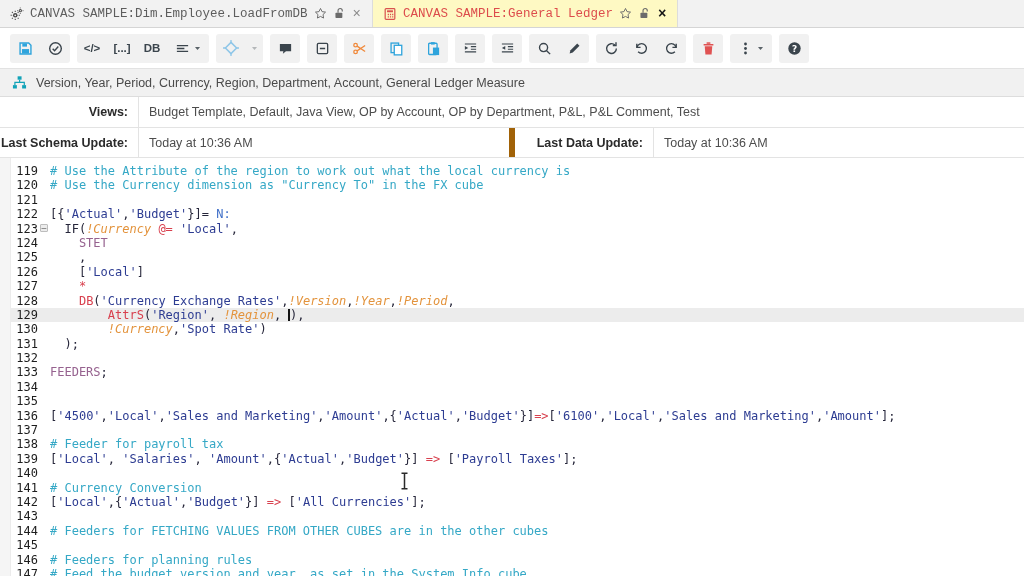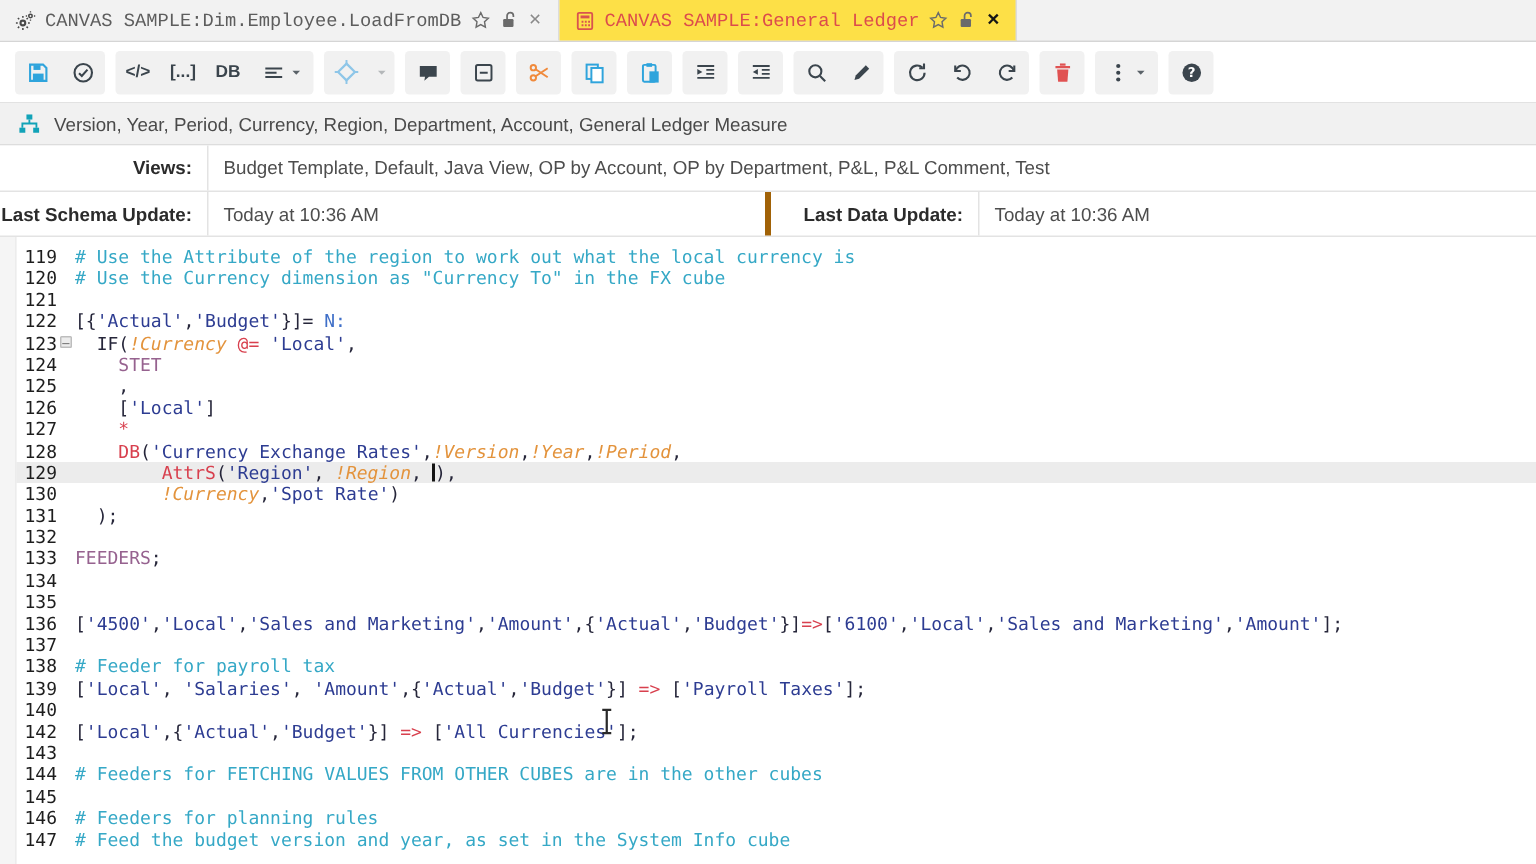--- a/index.html
+++ b/index.html
@@ -1,42 +1,42 @@
 <!DOCTYPE html>
 <html><head>
 <meta charset="utf-8">
 <style>
   html,body{margin:0;padding:0;background:#e9e9e9;}
   .screen{width:1024px;height:576px;position:relative;overflow:hidden;background:#fff;
           font-family:"Liberation Sans",sans-serif;-webkit-font-smoothing:antialiased;}
   
   .tabbar{height:27px;background:#f2f2f2;border-bottom:1px solid #d5d5d5;display:flex;align-items:stretch;}
   .tab{display:flex;align-items:center;gap:6px;padding:0 10px;border-right:1px solid #dcdcdc;font-size:12.5px;color:#5d5d5d;background:#f2f2f2;cursor:default;font-family:Liberation Mono, monospace;}
-  .tab.active{background:#fde047;}
+  .tab.active{background:#fef9c3;}
   .tab.active .tab-label{color:#dc4c4c;}
   .tab-close{font-size:14px;color:#8a8a8a;line-height:1;padding:0 1px;}
   .tab.active .tab-close{color:#151515;font-weight:bold;}
   .tico{display:inline-flex;align-items:center;}
   
   .toolbar{height:40px;background:#fff;border-bottom:1px solid #e2e2e2;display:flex;align-items:center;padding-left:10px;gap:7px;}
   .tgroup{display:flex;background:#f1f1f1;border-radius:3px;overflow:hidden;}
   .tbtn{width:30px;height:29px;display:flex;align-items:center;justify-content:center;gap:3px;cursor:pointer;}
   .tbtn.wide{width:42px;}
   .tbtn.narrow{width:17px;}
   .tbtn.disabled{opacity:.4;cursor:default;}
   .ttext{font-size:11.5px;font-weight:600;color:#3b454d;letter-spacing:0;}
   .ticon,.tcaret{display:inline-flex;align-items:center;}
   
   .dimbar{height:27px;background:#f1f1f1;border-bottom:1px solid #ddd;display:flex;align-items:center;padding:0 12px;gap:9px;font-size:12.5px;color:#4a4a4a;}
   
   .inforow{display:flex;border-bottom:1px solid #e3e3e3;background:#fff;font-size:12.5px;}
   .inforow.r1{height:30px;}
   .inforow.r2{height:29px;}
   .half{display:flex;width:512px;}
-  .half+.half{border-left:4px solid #a16207;}
+  .half+.half{border-left:6px solid #a16207;}
   .ilabel{width:139px;flex-shrink:0;display:flex;align-items:center;justify-content:flex-end;padding-right:10px;font-weight:bold;color:#2b2b2b;border-right:1px solid #e3e3e3;box-sizing:border-box;}
   .ivalue{flex:1;display:flex;align-items:center;padding-left:10px;color:#4d4d4d;white-space:nowrap;overflow:hidden;}
   
   .editor{position:relative;height:419px;background:#fff;font-family:"DejaVu Sans Mono",monospace;font-size:12px;line-height:14.4px;padding-top:6px;overflow:hidden;cursor:text;}
   .lstrip{position:absolute;left:0;top:0;width:10px;height:100%;background:#f5f5f5;border-right:1px solid #ececec;z-index:3;}
   .crow{display:flex;height:14.4px;position:relative;}
   .crow.active{background:#ececec;}
   .ln{width:38px;flex-shrink:0;text-align:right;color:#1d1d1d;user-select:none;}
   .fold{width:12px;flex-shrink:0;position:relative;}
   .fmark{position:absolute;left:2px;top:2.5px;width:8px;height:8px;background:#ececec;border:1px solid #bdbdbd;border-radius:1px;font-size:8px;line-height:7px;text-align:center;color:#555;box-sizing:border-box;}
@@ -457,20 +457,25 @@
           <span class="ln">139</span>
           <span class="fold"></span>
           <span class="codeln"><span class="t-p">[</span><span class="t-s">'Local'</span><span class="t-p">, </span><span class="t-s">'Salaries'</span><span class="t-p">, </span><span class="t-s">'Amount'</span><span class="t-p">,{</span><span class="t-s">'Actual'</span><span class="t-p">,</span><span class="t-s">'Budget'</span><span class="t-p">}] </span><span class="t-k">=&gt;</span><span class="t-p"> [</span><span class="t-s">'Payroll Taxes'</span><span class="t-p">];</span></span>
         </div>
         <div class="crow">
           <span class="ln">140</span>
           <span class="fold"></span>
           <span class="codeln"></span>
         </div>
         <div class="crow">
+          <span class="ln">141</span>
+          <span class="fold"></span>
+          <span class="codeln"><span class="t-c"># Currency Conversion</span></span>
+        </div>
+        <div class="crow">
           <span class="ln">142</span>
           <span class="fold"></span>
           <span class="codeln"><span class="t-p">[</span><span class="t-s">'Local'</span><span class="t-p">,{</span><span class="t-s">'Actual'</span><span class="t-p">,</span><span class="t-s">'Budget'</span><span class="t-p">}] </span><span class="t-k">=&gt;</span><span class="t-p"> [</span><span class="t-s">'All Currencies'</span><span class="t-p">];</span></span>
         </div>
         <div class="crow">
           <span class="ln">143</span>
           <span class="fold"></span>
           <span class="codeln"></span>
         </div>
         <div class="crow">

